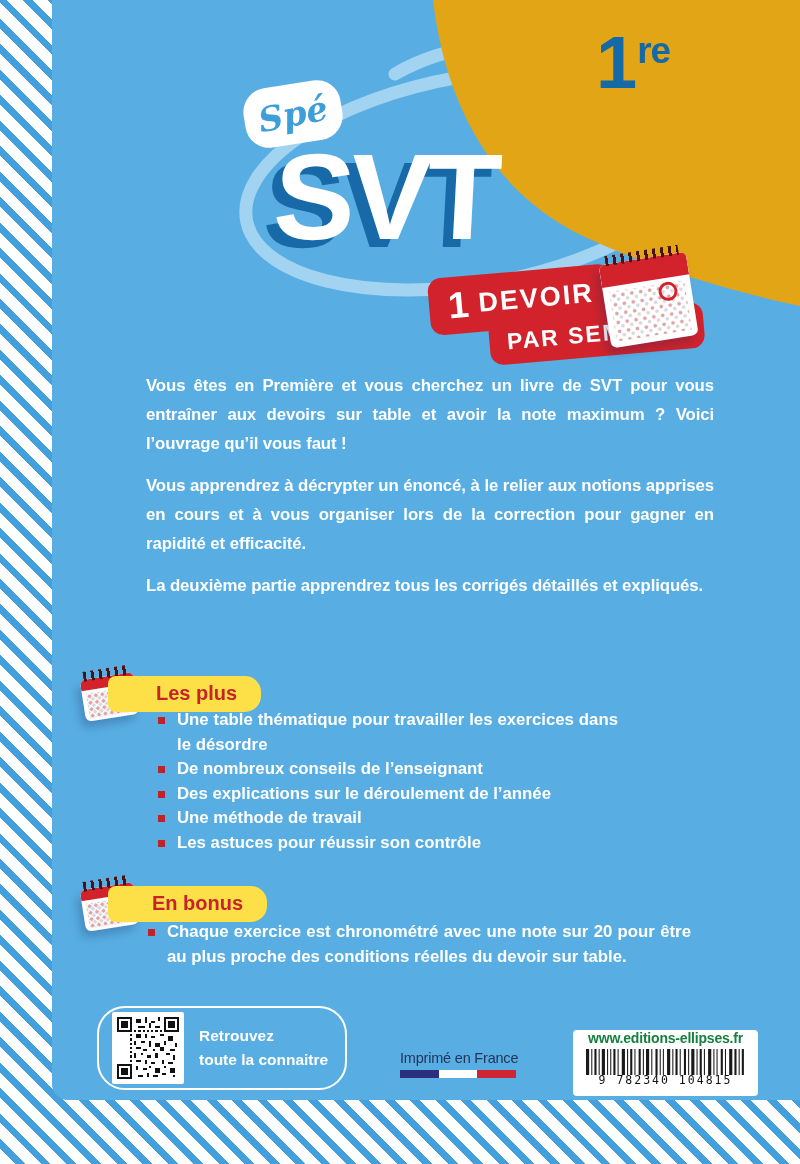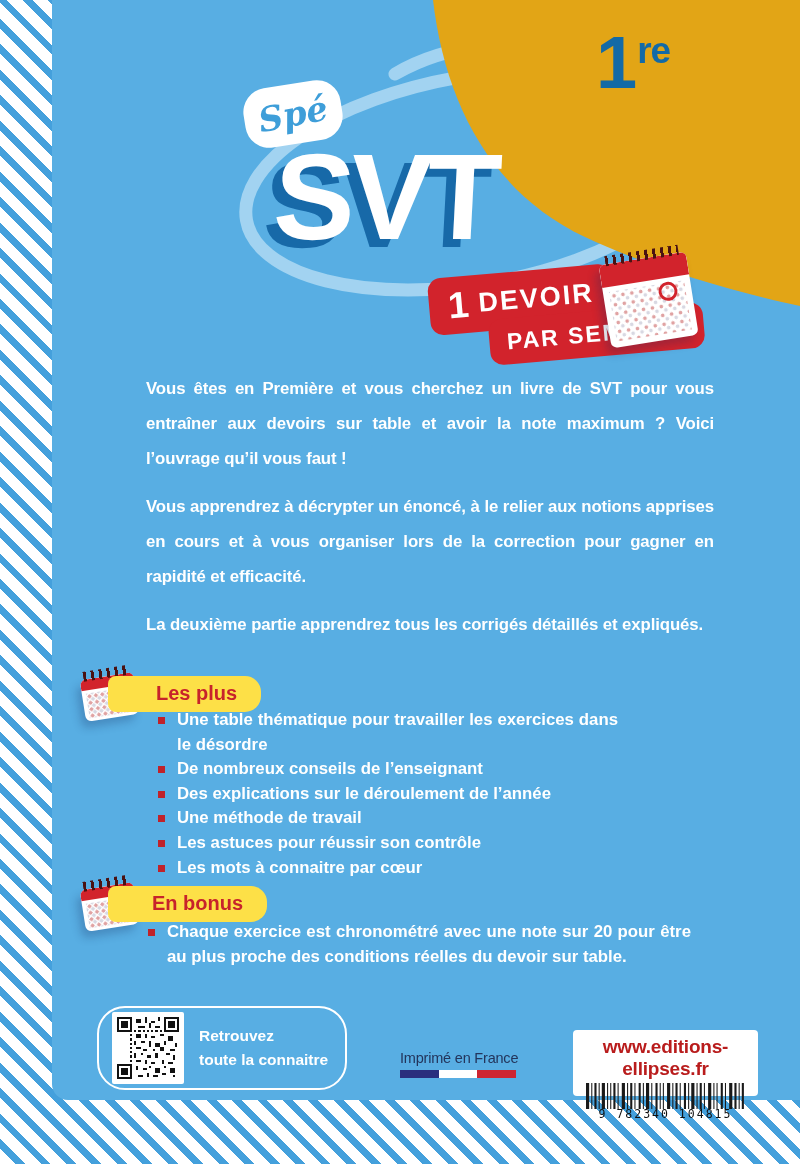--- a/index.html
+++ b/index.html
@@ -81,21 +81,21 @@
   .cal.small { width:54px; height:50px; transform:rotate(-9deg); }
   .cal.small .ring { width:8px; height:8px; border-width:2px; }
   .cal.small .grid { background-size:6.5px 6.5px, 6.5px 6.5px; background-position:0 0, 3px 3px; }
   .cal.s1 { left:30px; top:668px; }
   .cal.s2 { left:30px; top:878px; }
 
   
   .paras { position:absolute; left:94px; top:371px; width:568px; }
   .paras p {
     margin:0 0 13px 0; color:#ffffff; font-size:16.8px; font-weight:bold;
-    line-height:35px; text-align:justify; letter-spacing:-0.1px;
+    line-height:29px; text-align:justify; letter-spacing:-0.1px;
   }
   .section-banner {
     position:absolute; height:34px; background:#fde047; border-radius:8px 16px 16px 8px;
     color:#c7232b; font-size:20px; font-weight:bold;
     display:flex; align-items:center; padding:0 24px 2px 48px;
   }
   .sb1 { left:56px; top:676px; }
   .sb2 { left:56px; top:886px;padding-left:44px; }
   ul.bullets { position:absolute; margin:0; padding:0; list-style:none; }
   ul.bullets li {
@@ -119,21 +119,21 @@
   .printed { position:absolute; left:348px; top:1050px; width:120px; }
   .printed .txt { color:#23355c; font-size:14.5px; letter-spacing:-0.2px; }
   .printed .flag { margin-top:4px; width:116px; height:8px; display:flex; }
   .printed .flag .b { flex:1; background:#2a2f7e; }
   .printed .flag .w { flex:1; background:#ffffff; }
   .printed .flag .r { flex:1; background:#ce2532; }
   .web-box {
     position:absolute; left:521px; top:1030px; width:185px; height:66px;
     background:#ffffff; border-radius:4px; text-align:center;
   }
-  .web-box .url { margin-top:6px; color:#b91c1c; font-size:19px; font-weight:bold; letter-spacing:-0.2px; }
+  .web-box .url { color:#15803d; font-size:14px; font-weight:bold; letter-spacing:-0.2px; }
   .web-box svg.bars { display:block; margin:3px auto 0; width:160px; height:26px; }
   .web-box .digits {
     margin-top:-2px; font-family:"DejaVu Sans Mono", monospace;
     font-size:11.5px; color:#111; letter-spacing:2px;
   }
 </style>
 </head>
 <body>
 
 <div class="page">
@@ -190,21 +190,20 @@
       <div class="spiral"></div>
     </div>
     <div class="section-banner sb1">Les plus</div>
 
     <ul class="bullets bl1">
       <li>Une table thématique pour travailler les exercices dans le désordre</li>
       <li>De nombreux conseils de l’enseignant</li>
       <li>Des explications sur le déroulement de l’année</li>
       <li>Une méthode de travail</li>
       <li>Les astuces pour réussir son contrôle</li>
-      <li>Les mots à connaitre par cœur</li>
     </ul>
 
     <div class="cal small s2">
       <div class="page-sheet">
         <div class="head"></div>
         <div class="grid"></div>
         <div class="ring"></div>
       </div>
       <div class="spiral"></div>
     </div>

